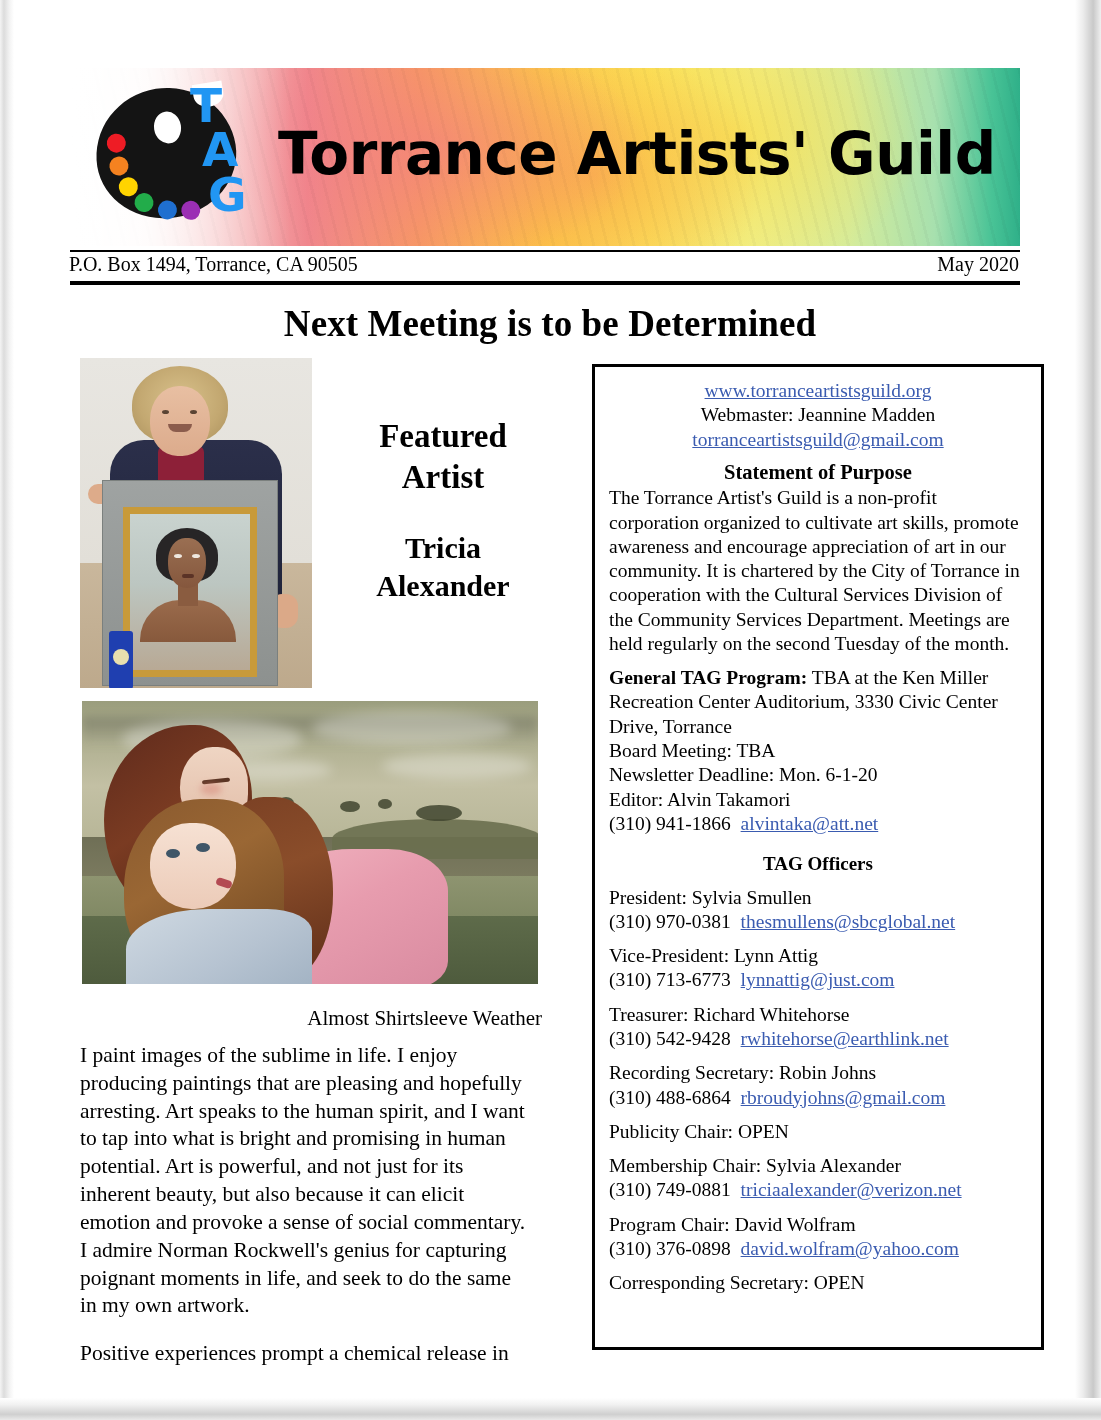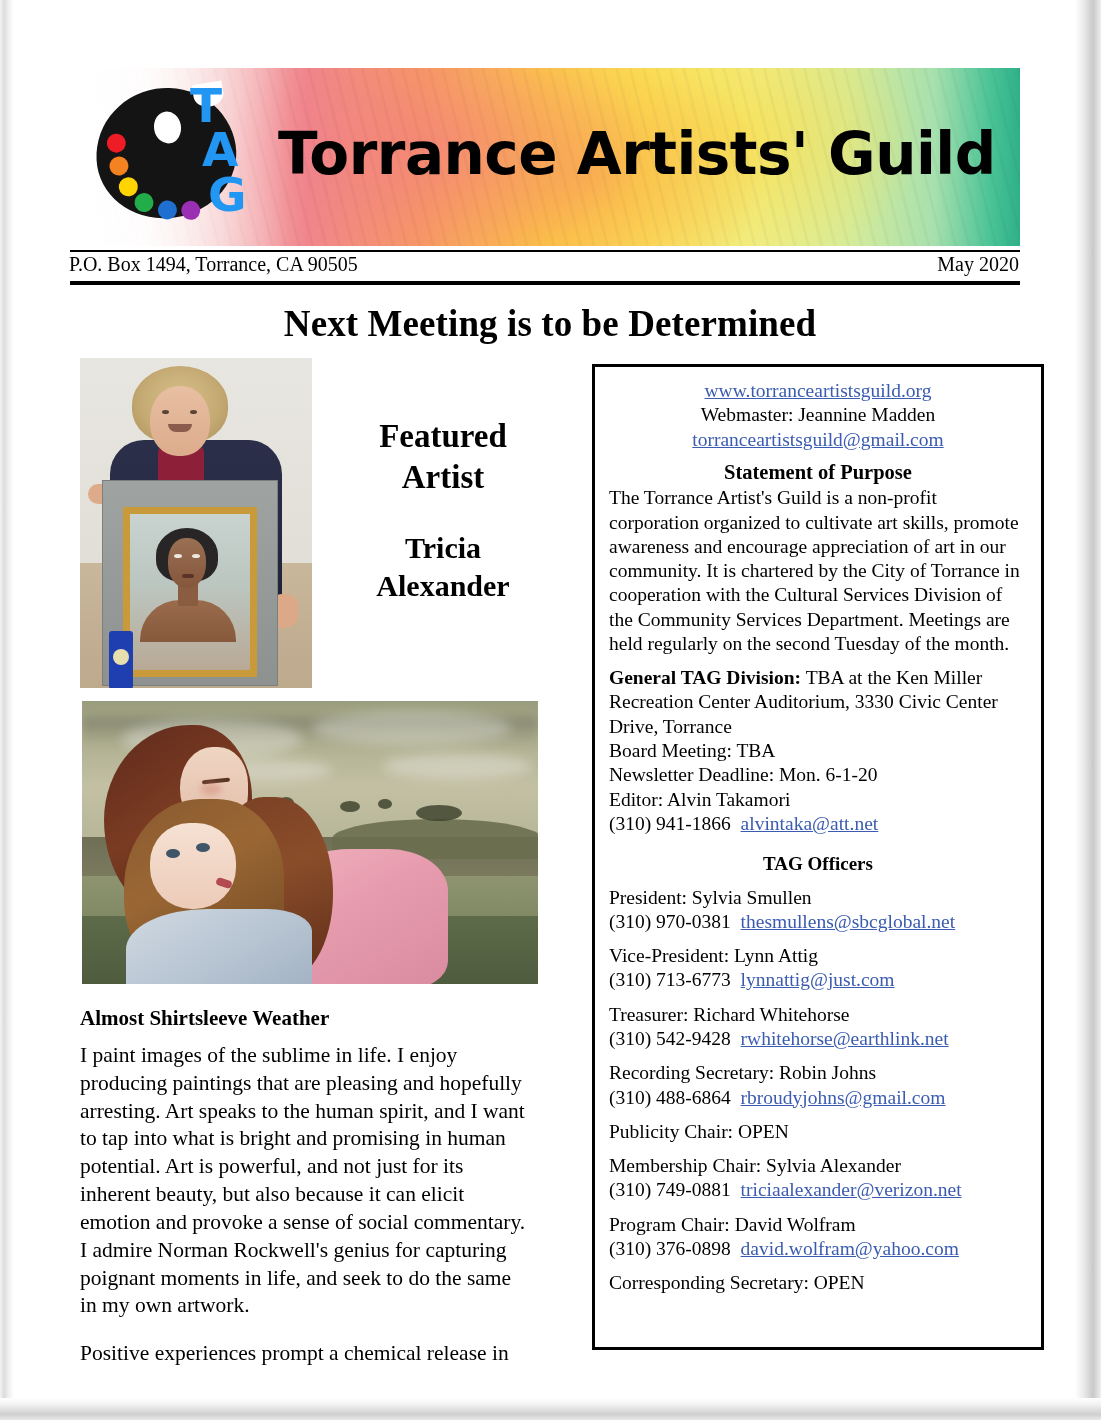--- a/index.html
+++ b/index.html
@@ -424,23 +424,23 @@
     position: absolute; left: 44px; top: 208px; width: 186px; height: 92px;
     background: linear-gradient(150deg, #cfd9e2 0%, #b6c3d1 55%, #9fb0c1 100%);
     border-radius: 44% 24% 10% 18%;
   }
 
   .caption {
     position: absolute;
     left: 0;
     top: 648px;
     width: 462px;
-    text-align: left;
+    text-align: right;
     font-size: 21px;
-    font-weight: bold;
+    font-weight: normal;
   }
 
   .body-copy {
     position: absolute;
     left: 0;
     top: 684px;
     width: 452px;
     font-size: 21.5px;
     line-height: 1.295;
     text-align: left;
@@ -623,21 +623,21 @@
       </div>
       <div class="ib-center">Webmaster: Jeannine Madden</div>
       <div class="ib-center">
         <span class="ib-link">torranceartistsguild@gmail.com</span>
       </div>
 
       <div class="ib-heading">Statement of Purpose</div>
       <p class="ib-para">The Torrance Artist's Guild is a non-profit corporation organized to cultivate art skills, promote awareness and encourage appreciation of art in our community. It is chartered by the City of Torrance in cooperation with the Cultural Services Division of the Community Services Department. Meetings are held regularly on the second Tuesday of the month.</p>
 
       <div class="ib-block">
-        <span class="ib-strong">General TAG Division:</span><span> TBA at the Ken Miller Recreation Center Auditorium, 3330 Civic Center Drive, Torrance</span>
+        <span class="ib-strong">General TAG Program:</span><span> TBA at the Ken Miller Recreation Center Auditorium, 3330 Civic Center Drive, Torrance</span>
       </div>
       <div>Board Meeting: TBA</div>
       <div>Newsletter Deadline: Mon. 6-1-20</div>
       <div>Editor: Alvin Takamori</div>
       <div>
         <span>(310) 941-1866</span>
         <span>&nbsp;</span><span class="ib-link">alvintaka@att.net</span>
       </div>
 
       <div class="ib-officers-heading">TAG Officers</div>

